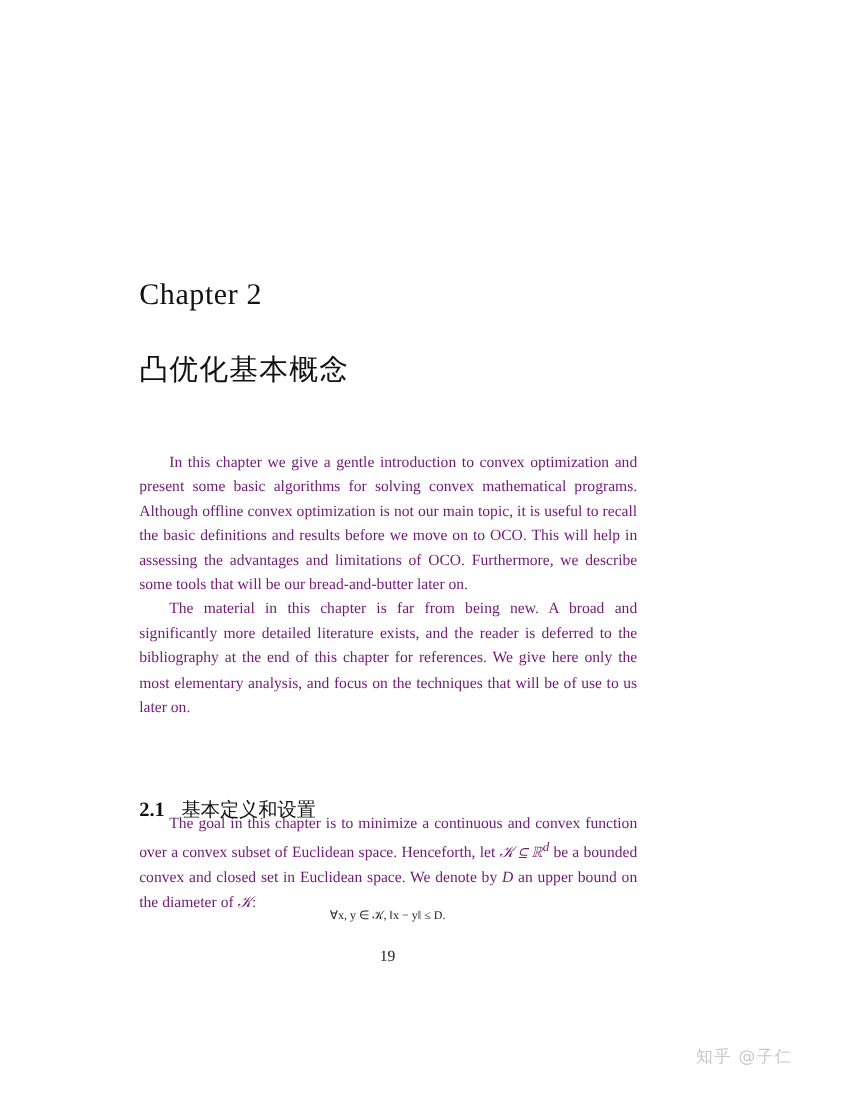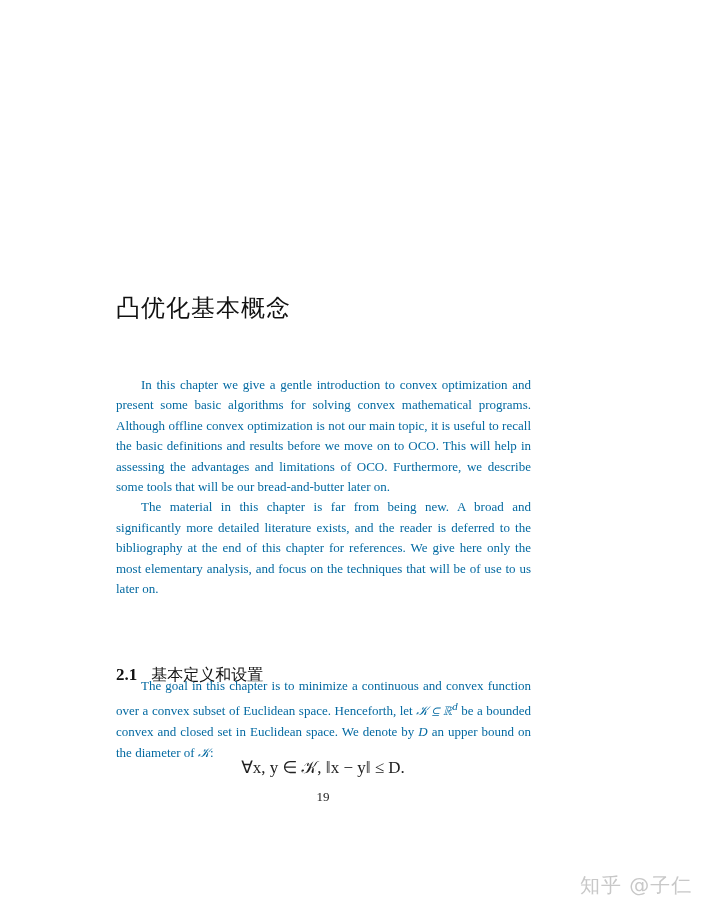--- a/index.html
+++ b/index.html
@@ -4,37 +4,38 @@
 <style>
   html, body { margin: 0; padding: 0; background: #ffffff; }
   body { width: 706px; height: 913px; position: relative; overflow: hidden;
          font-family: "DejaVu Serif", "Liberation Serif", serif; color: #1a1a1a; }
   .page { position: absolute; left: 0; top: 0; width: 706px; height: 913px; }
   .chapter-label { position: absolute; left: 116px; top: 232px; font-size: 25px;
                    font-family: "Liberation Serif", serif; letter-spacing: 0.5px; color: #111; }
   .chapter-title { position: absolute; left: 116px; top: 292px; font-size: 24px;
                    font-family: "DejaVu Sans", sans-serif; color: #111; letter-spacing: 1px; }
   .body-text { position: absolute; left: 116px; width: 415px; font-size: 13px; line-height: 20.4px;
-               font-family: "Liberation Serif", serif; text-align: justify; color: #0369a1; }
+               font-family: "Liberation Serif", serif; text-align: justify; color: #701a75; }
   .body-text p { margin: 0; text-indent: 25px; }
   .section-heading { position: absolute; left: 116px; top: 625px; font-size: 16px;
                      font-family: "DejaVu Sans", sans-serif; color: #111; margin-top: 40px; }
   .section-heading .num { font-family: "Liberation Serif", serif; font-weight: bold; margin-right: 14px; font-size: 17px; }
   .equation { position: absolute; left: 0; width: 646px; top: 757px; text-align: center;
-              font-family: "Liberation Serif", serif; font-size: 17px; color: #222; }
+              font-family: "Liberation Serif", serif; font-size: 10px; color: #222; }
   .page-number { position: absolute; left: 0; width: 646px; top: 789px; text-align: center;
                  font-family: "Liberation Serif", serif; font-size: 13px; color: #222; }
-  .watermark { position: absolute; left: 580px; top: 872px; font-size: 20px; color: #c8c8c8;
+  .watermark { position: absolute; left: 580px; top: 872px; font-size: 14px; color: #c8c8c8;
                font-family: "DejaVu Sans", sans-serif; letter-spacing: 1px; }
   .math { font-style: italic; }
 </style>
 </head>
 <body>
 
 <div class="page">
+  <div class="chapter-label">Chapter 2</div>
   <div class="chapter-title">凸优化基本概念</div>
 
   <div class="body-text" style="top:375px;">
     <p>In this chapter we give a gentle introduction to convex optimization and present some basic algorithms for solving convex mathematical programs. Although offline convex optimization is not our main topic, it is useful to recall the basic definitions and results before we move on to OCO. This will help in assessing the advantages and limitations of OCO. Furthermore, we describe some tools that will be our bread-and-butter later on.</p>
     <p>The material in this chapter is far from being new. A broad and significantly more detailed literature exists, and the reader is deferred to the bibliography at the end of this chapter for references. We give here only the most elementary analysis, and focus on the techniques that will be of use to us later on.</p>
   </div>
 
   <div class="section-heading">
     <span class="num">2.1</span><span>基本定义和设置</span>
   </div>

